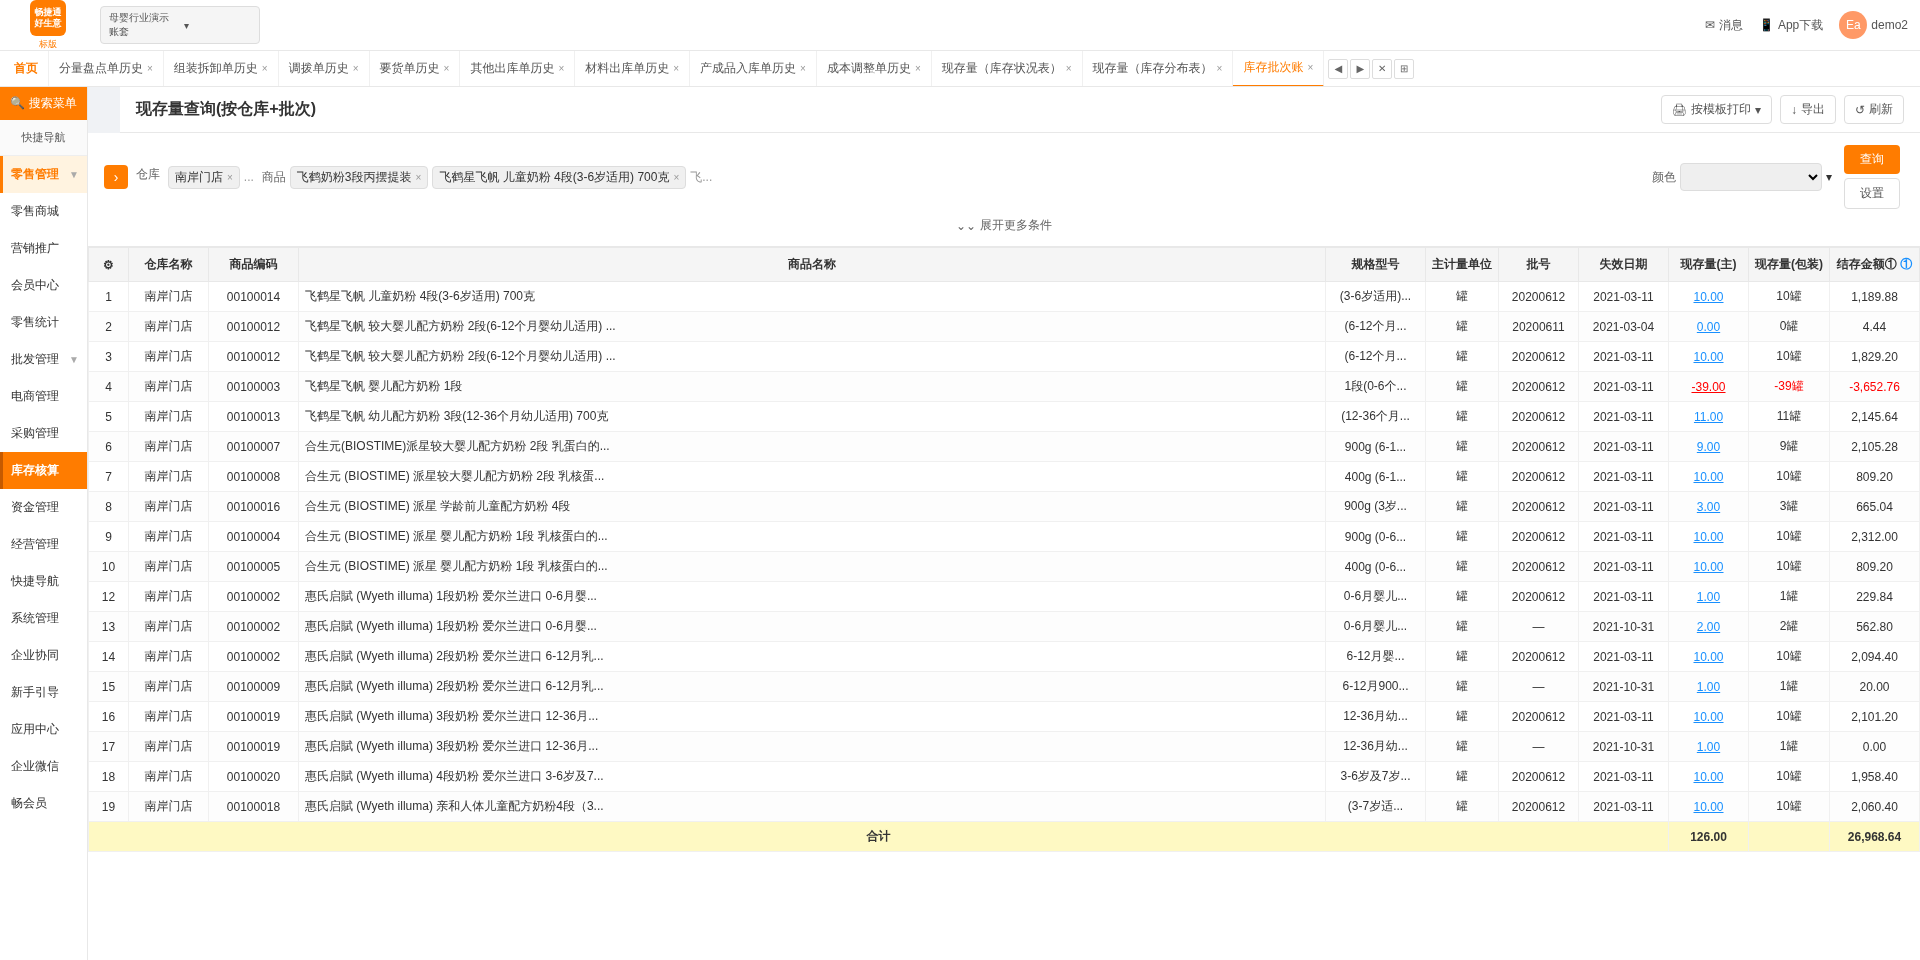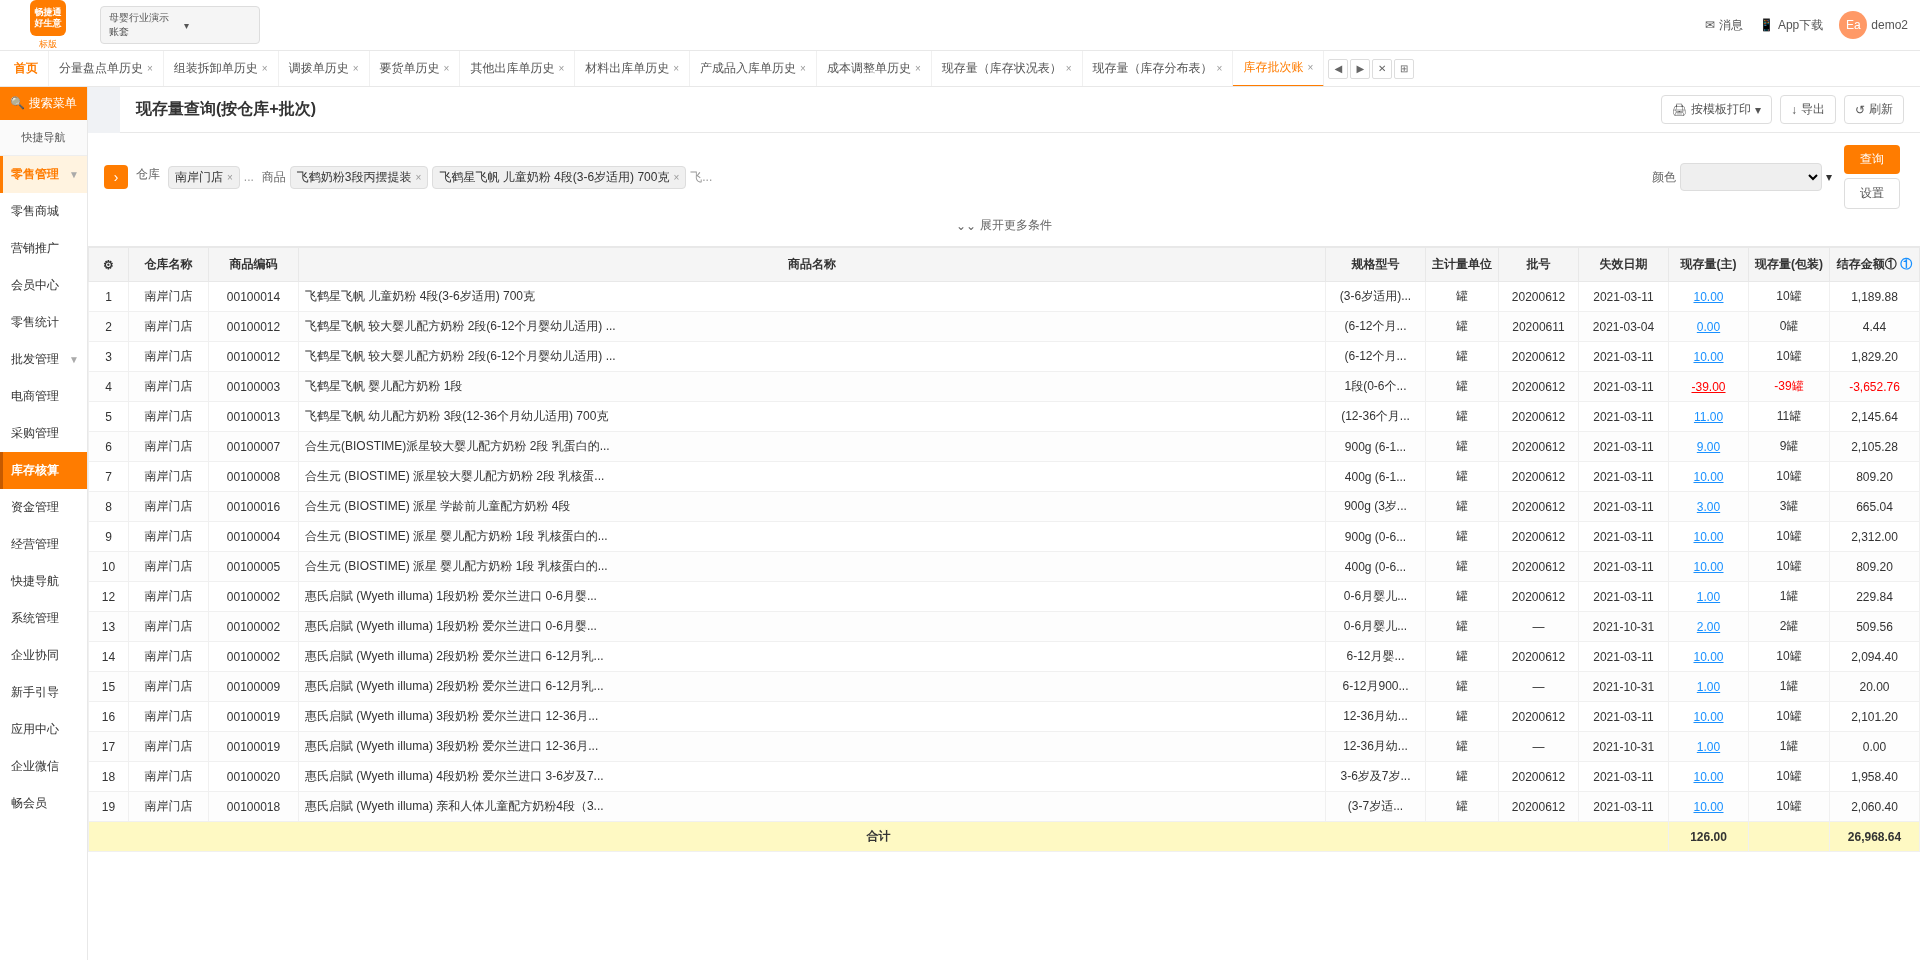--- a/index.html
+++ b/index.html
@@ -533,21 +533,21 @@
     <td>13</td>
     <td>南岸门店</td>
     <td>00100002</td>
     <td class="text-left" style="max-width:260px;overflow:hidden;text-overflow:ellipsis;">惠氏启賦 (Wyeth illuma) 1段奶粉 爱尔兰进口 0-6月婴...</td>
     <td>0-6月婴儿...</td>
     <td>罐</td>
     <td>—</td>
     <td>2021-10-31</td>
     <td class=""><span class="link-blue">2.00</span></td>
     <td class="">2罐</td>
-    <td class="">509.56</td>
+    <td class="">562.80</td>
   </tr>
             <tr>
     <td>14</td>
     <td>南岸门店</td>
     <td>00100002</td>
     <td class="text-left" style="max-width:260px;overflow:hidden;text-overflow:ellipsis;">惠氏启賦 (Wyeth illuma) 2段奶粉 爱尔兰进口 6-12月乳...</td>
     <td>6-12月婴...</td>
     <td>罐</td>
     <td>20200612</td>
     <td>2021-03-11</td>

